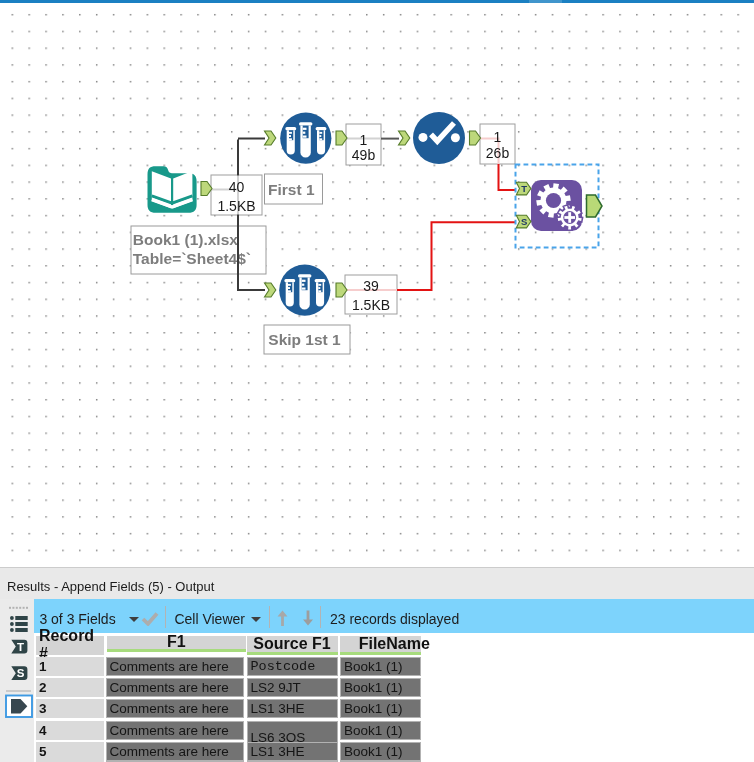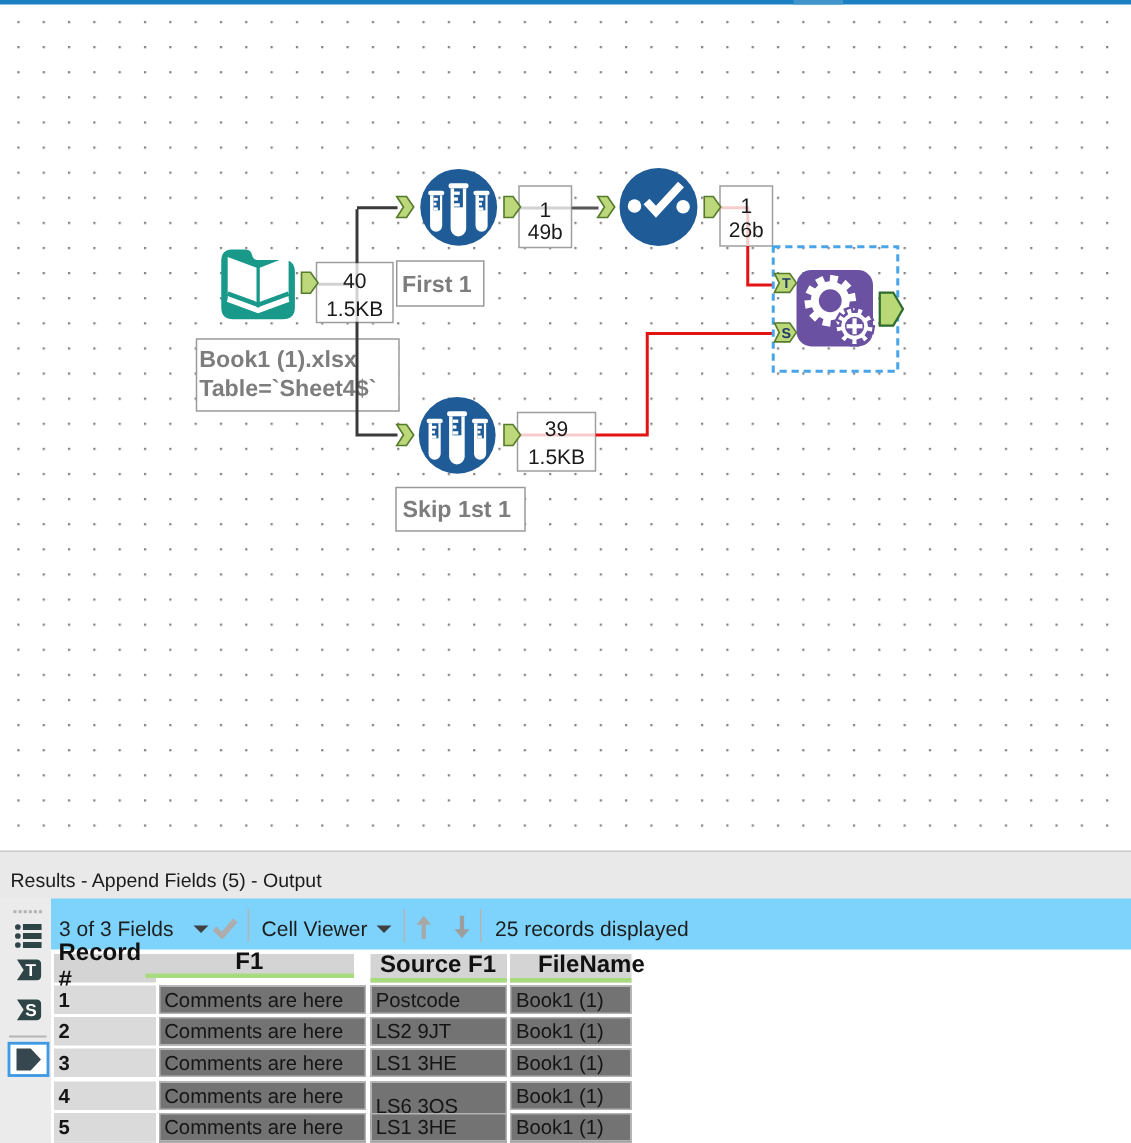--- a/index.html
+++ b/index.html
@@ -159,21 +159,21 @@
     <div class="tbtext" style="left:140.4px;">Cell Viewer</div>
     <div class="caret" style="left:217.3px;"></div>
     <div class="sep" style="left:234.5px;"></div>
     <svg style="position:absolute;left:242px;top:11px;" width="72" height="18">
       <path d="M6.5,16 V6" stroke="#a8a8a8" stroke-width="2.8" fill="none"></path>
       <path d="M1.5,6.5 L6.5,0.5 L11.5,6.5 Z" fill="#a8a8a8"></path>
       <path d="M32,0.5 V10" stroke="#9d9d9d" stroke-width="2.8" fill="none"></path>
       <path d="M27,9.5 L32,15.5 L37,9.5 Z" fill="#9d9d9d"></path>
     </svg>
     <div class="sep" style="left:286.3px;"></div>
-    <div class="tbtext" style="left:296px;">25 records displayed</div>
+    <div class="tbtext" style="left:296px;">23 records displayed</div>
   </div>
 
   <svg style="position:absolute;left:0;top:32px;" width="34" height="163">
     <g fill="#b2b2b2">
       <rect x="9" y="7.8" width="2" height="2"></rect>
         <rect x="12.4" y="7.8" width="2" height="2"></rect>
         <rect x="15.8" y="7.8" width="2" height="2"></rect>
         <rect x="19.2" y="7.8" width="2" height="2"></rect>
         <rect x="22.6" y="7.8" width="2" height="2"></rect>
         <rect x="26" y="7.8" width="2" height="2"></rect>
@@ -191,26 +191,26 @@
     <path d="M11.3,67.3 L24.3,67.3 Q27.4,67.3 27.4,70.3 L27.4,78.1 Q27.4,81.1 24.3,81.1 L11.3,81.1 L15.8,74.2 Z" fill="#2f4447"></path>
     <text x="20.6" y="78.4" font-size="11.5" font-weight="bold" fill="#fff" text-anchor="middle" font-family="Liberation Sans, sans-serif">S</text>
     <line x1="6" y1="92" x2="31" y2="92" stroke="#b5b5b5" stroke-width="1.2"></line>
     <rect x="4" y="63" width="0" height="0"></rect>
     <rect x="6" y="96.5" width="26" height="21.5" fill="#fff" stroke="#3e9ae3" stroke-width="1.9"></rect>
     <path d="M11,100 l9.5,0 l6.8,7.3 l-6.8,7.3 l-9.5,0 Z" fill="#37474f"></path>
   </svg>
 
   <div id="table">
       <div class="hcell" style="left:36px;top:68.5px;width:67.5px;height:19.2px;justify-content:flex-start;padding-left:3px;">Record #</div>
-      <div class="hcell" style="left:97px;top:68.5px;width:138.5px;height:16px;border-bottom:3.5px solid #a7db7d;">F1</div>
+      <div class="hcell" style="left:107px;top:68.5px;width:138.5px;height:16px;border-bottom:3.5px solid #a7db7d;">F1</div>
       <div class="hcell" style="left:246.5px;top:68.5px;width:91px;height:19.2px;border-bottom:3.5px solid #a7db7d;">Source F1</div>
       <div class="hcell" style="left:340px;top:68.5px;width:80.5px;height:19.2px;border-bottom:3.5px solid #a7db7d;padding-left:28px;">FileName</div>
       <div class="cell rec" style="left:36px;top:90px;width:67.5px;height:19px;">1</div>
       <div class="cell dcell" style="left:105.5px;top:90px;width:138.5px;height:19px;">Comments are here</div>
-      <div class="cell dcell" style="left:246.5px;top:90px;width:91px;height:19px;">Postcode</div>
+      <div class="cell dcell" style="left:246.5px;top:90px;width:91px;height:19px;font-family:Liberation Mono, monospace;">Postcode</div>
       <div class="cell dcell" style="left:340px;top:90px;width:80.5px;height:19px;">Book1 (1)</div>
       <div class="cell rec" style="left:36px;top:111.2px;width:67.5px;height:19px;">2</div>
       <div class="cell dcell" style="left:105.5px;top:111.2px;width:138.5px;height:19px;">Comments are here</div>
       <div class="cell dcell" style="left:246.5px;top:111.2px;width:91px;height:19px;">LS2 9JT</div>
       <div class="cell dcell" style="left:340px;top:111.2px;width:80.5px;height:19px;">Book1 (1)</div>
       <div class="cell rec" style="left:36px;top:132.4px;width:67.5px;height:19px;">3</div>
       <div class="cell dcell" style="left:105.5px;top:132.4px;width:138.5px;height:19px;">Comments are here</div>
       <div class="cell dcell" style="left:246.5px;top:132.4px;width:91px;height:19px;">LS1 3HE</div>
       <div class="cell dcell" style="left:340px;top:132.4px;width:80.5px;height:19px;">Book1 (1)</div>
       <div class="cell rec" style="left:36px;top:153.6px;width:67.5px;height:19px;">4</div>

